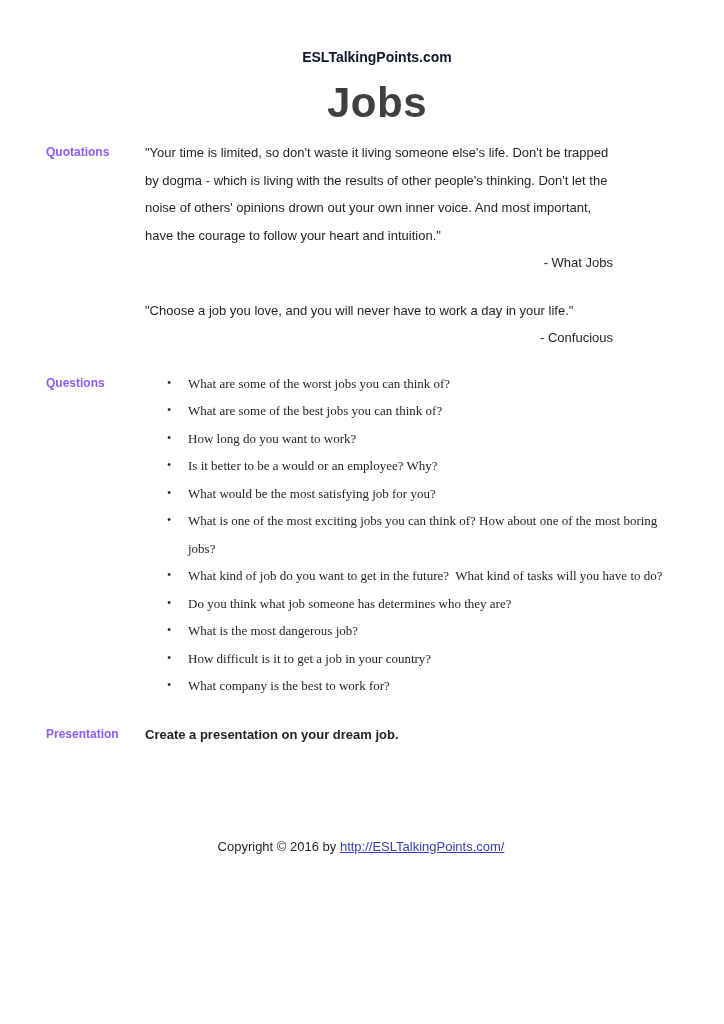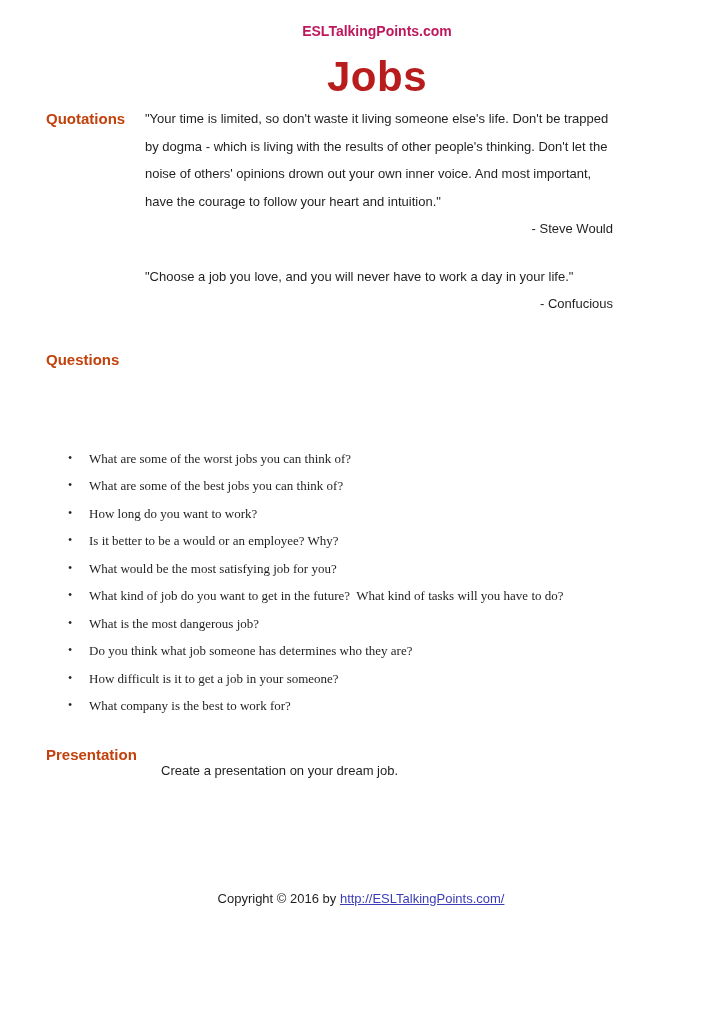--- a/index.html
+++ b/index.html
@@ -12,86 +12,86 @@
     width: 724px;
     height: 1024px;
     box-sizing: border-box;
     padding: 0 16px 0 46px;
     background: #ffffff;
     font-family: "Liberation Sans", sans-serif;
     color: #1f1f1f;
     overflow: hidden;
   }
   .site-name {
-    margin-top: 23px;
+    margin-top: 49px;
     text-align: center;
     font-weight: 700;
     font-size: 14px;
     line-height: 16px;
-    color: #be185d;
+    color: #0f172a;
   }
   .page-title {
-    margin: 14px 0 4px 0;
+    margin: 14px 0 12px 0;
     text-align: center;
     font-weight: 700;
     font-size: 42px;
     line-height: 48px;
-    color: #b91c1c;
+    color: #404040;
     letter-spacing: 0.5px;
   }
   .section {
     display: flex;
     align-items: flex-start;
   }
   .section .label {
     flex: 0 0 99px;
     width: 99px;
     font-weight: 700;
-    font-size: 15px;
+    font-size: 12px;
     line-height: 27.5px;
-    color: #c2410c;
+    color: #8b5cf6;
   }
   .section .content {
     flex: 1;
     font-size: 13px;
     line-height: 27.5px;
   }
   .section-quotations { margin-top: 2px; }
   .quote {
     width: 468px;
     margin: 0;
   }
   .quote-second { margin-top: 20px; }
   .attribution {
     width: 468px;
     margin: 0;
     text-align: right;
   }
-  .section-questions { margin-top: 28px; flex-direction: column; }
+  .section-questions { margin-top: 18px; }
   ul.question-list {
     margin: 0;
     padding: 0;
     list-style: none;
     width: 524px;
   }
   ul.question-list li {
     position: relative;
     padding-left: 43px;
     white-space: pre-wrap;
     font-family: Liberation Serif, serif;
   }
   ul.question-list li::before {
     content: "\2022";
     position: absolute;
     left: 22px;
     top: 0;
     font-size: 12px;
   }
   .section-presentation { margin-top: 21px; }
-  .section-presentation .content p { margin: 16px; }
+  .section-presentation .content p { margin: 0; font-weight: bold; }
   .page-footer {
     position: relative;
     left: -16px;
     margin-top: 89px;
     text-align: center;
     font-size: 13px;
     line-height: 20px;
     color: #1f1f1f;
   }
   .page-footer a {
@@ -105,39 +105,40 @@
 <div class="page">
 
   <div class="site-name">ESLTalkingPoints.com</div>
 
   <h1 class="page-title">Jobs</h1>
 
   <div class="section section-quotations">
     <div class="label">Quotations</div>
     <div class="content">
       <p class="quote">"Your time is limited, so don't waste it living someone else's life. Don't be trapped by dogma - which is living with the results of other people's thinking. Don't let the noise of others' opinions drown out your own inner voice. And most important, have the courage to follow your heart and intuition."</p>
-      <p class="attribution">- Steve Would</p>
+      <p class="attribution">- What Jobs</p>
       <p class="quote quote-second">"Choose a job you love, and you will never have to work a day in your life."</p>
       <p class="attribution">- Confucious</p>
     </div>
   </div>
 
   <div class="section section-questions">
     <div class="label">Questions</div>
     <div class="content">
       <ul class="question-list">
         <li>What are some of the worst jobs you can think of?</li>
         <li>What are some of the best jobs you can think of?</li>
         <li>How long do you want to work?</li>
         <li>Is it better to be a would or an employee? Why?</li>
         <li>What would be the most satisfying job for you?</li>
+        <li>What is one of the most exciting jobs you can think of? How about one of the most boring jobs?</li>
         <li>What kind of job do you want to get in the future?  What kind of tasks will you have to do?</li>
+        <li>Do you think what job someone has determines who they are?</li>
         <li>What is the most dangerous job?</li>
-        <li>Do you think what job someone has determines who they are?</li>
-        <li>How difficult is it to get a job in your someone?</li>
+        <li>How difficult is it to get a job in your country?</li>
         <li>What company is the best to work for?</li>
       </ul>
     </div>
   </div>
 
   <div class="section section-presentation">
     <div class="label">Presentation</div>
     <div class="content">
       <p>Create a presentation on your dream job.</p>
     </div>

